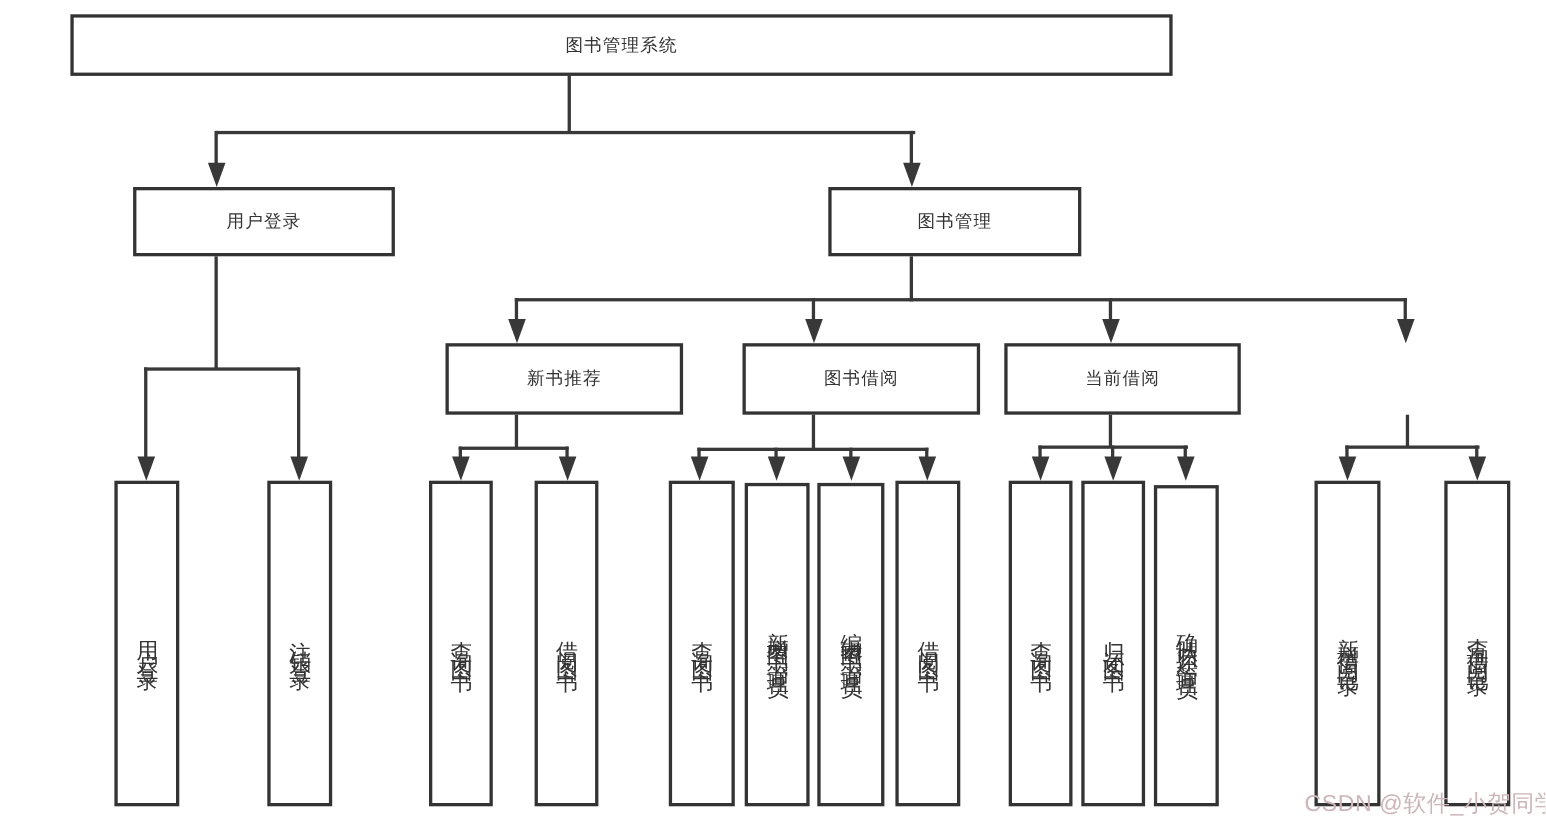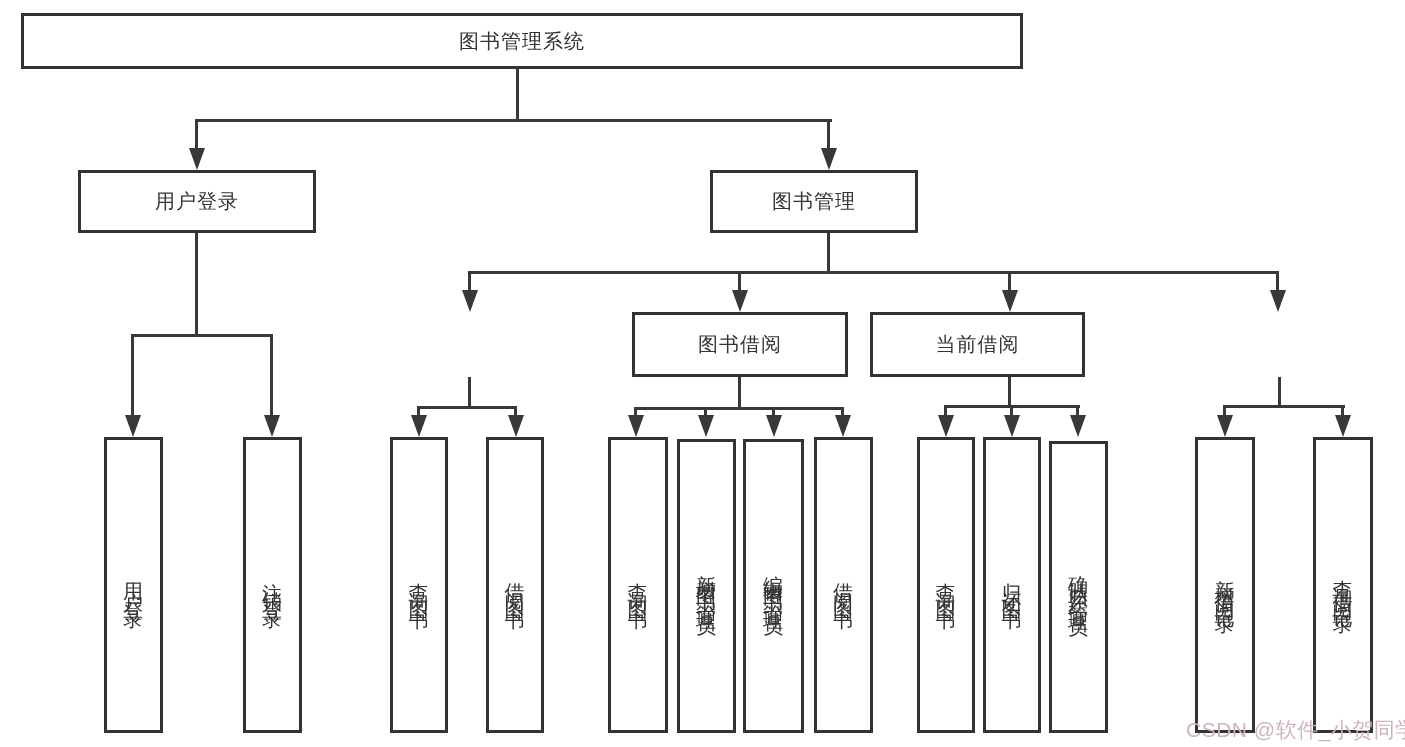--- a/index.html
+++ b/index.html
@@ -17,24 +17,25 @@
   }
   
   .hbox {
     position: absolute;
     box-sizing: border-box;
     background: #ffffff;
     border: 3px solid #333333;
     display: flex;
     align-items: center;
     justify-content: center;
-    font-size: 20px;
+    font-size: 16px;
     color: #333333;
     letter-spacing: 1px;
     white-space: nowrap;
+    margin-left: 43px;
   }
   
   .vbox {
     position: absolute;
     box-sizing: border-box;
     background: #ffffff;
     border: 3px solid #333333;
     display: flex;
     align-items: center;
     justify-content: center;
@@ -81,21 +82,21 @@
   <div class="vl" style="left:516px; top:67px; height:54px;"></div>
   <div class="hl" style="left:196px; top:119px; width:636px;"></div>
   <div class="vl" style="left:195px; top:119px; height:30px;"></div>
   <div class="arr" style="left:189px; top:148px;"></div>
   <div class="vl" style="left:827px; top:119px; height:30px;"></div>
   <div class="arr" style="left:821px; top:148px;"></div>
 
   <div class="hbox" style="left:78px; top:170px; width:238px; height:63px;">
     <span>用户登录</span>
   </div>
-  <div class="hbox" style="left:710px; top:170px; width:208px; height:63px;">
+  <div class="hbox" style="left:710px; top:170px; width:230px; height:63px;">
     <span>图书管理</span>
   </div>
 
   <div class="vl" style="left:195px; top:233px; height:103px;"></div>
   <div class="hl" style="left:131px; top:334px; width:141px;"></div>
   <div class="vl" style="left:131px; top:334px; height:82px;"></div>
   <div class="arr" style="left:125px; top:415px;"></div>
   <div class="vl" style="left:270px; top:334px; height:82px;"></div>
   <div class="arr" style="left:264px; top:415px;"></div>
 
@@ -103,20 +104,23 @@
   <div class="hl" style="left:468px; top:271px; width:811px;"></div>
   <div class="vl" style="left:468px; top:271px; height:21px;"></div>
   <div class="arr" style="left:462px; top:290px;"></div>
   <div class="vl" style="left:738px; top:271px; height:21px;"></div>
   <div class="arr" style="left:732px; top:290px;"></div>
   <div class="vl" style="left:1008px; top:271px; height:21px;"></div>
   <div class="arr" style="left:1002px; top:290px;"></div>
   <div class="vl" style="left:1276px; top:271px; height:21px;"></div>
   <div class="arr" style="left:1270px; top:290px;"></div>
 
+  <div class="hbox" style="left:362px; top:312px; width:216px; height:65px;">
+    <span>新书推荐</span>
+  </div>
   <div class="hbox" style="left:632px; top:312px; width:216px; height:65px;">
     <span>图书借阅</span>
   </div>
   <div class="hbox" style="left:870px; top:312px; width:215px; height:65px;">
     <span>当前借阅</span>
   </div>
 
   <div class="vl" style="left:468px; top:377px; height:31px;"></div>
   <div class="hl" style="left:417px; top:406px; width:100px;"></div>
   <div class="vl" style="left:417px; top:406px; height:10px;"></div>

